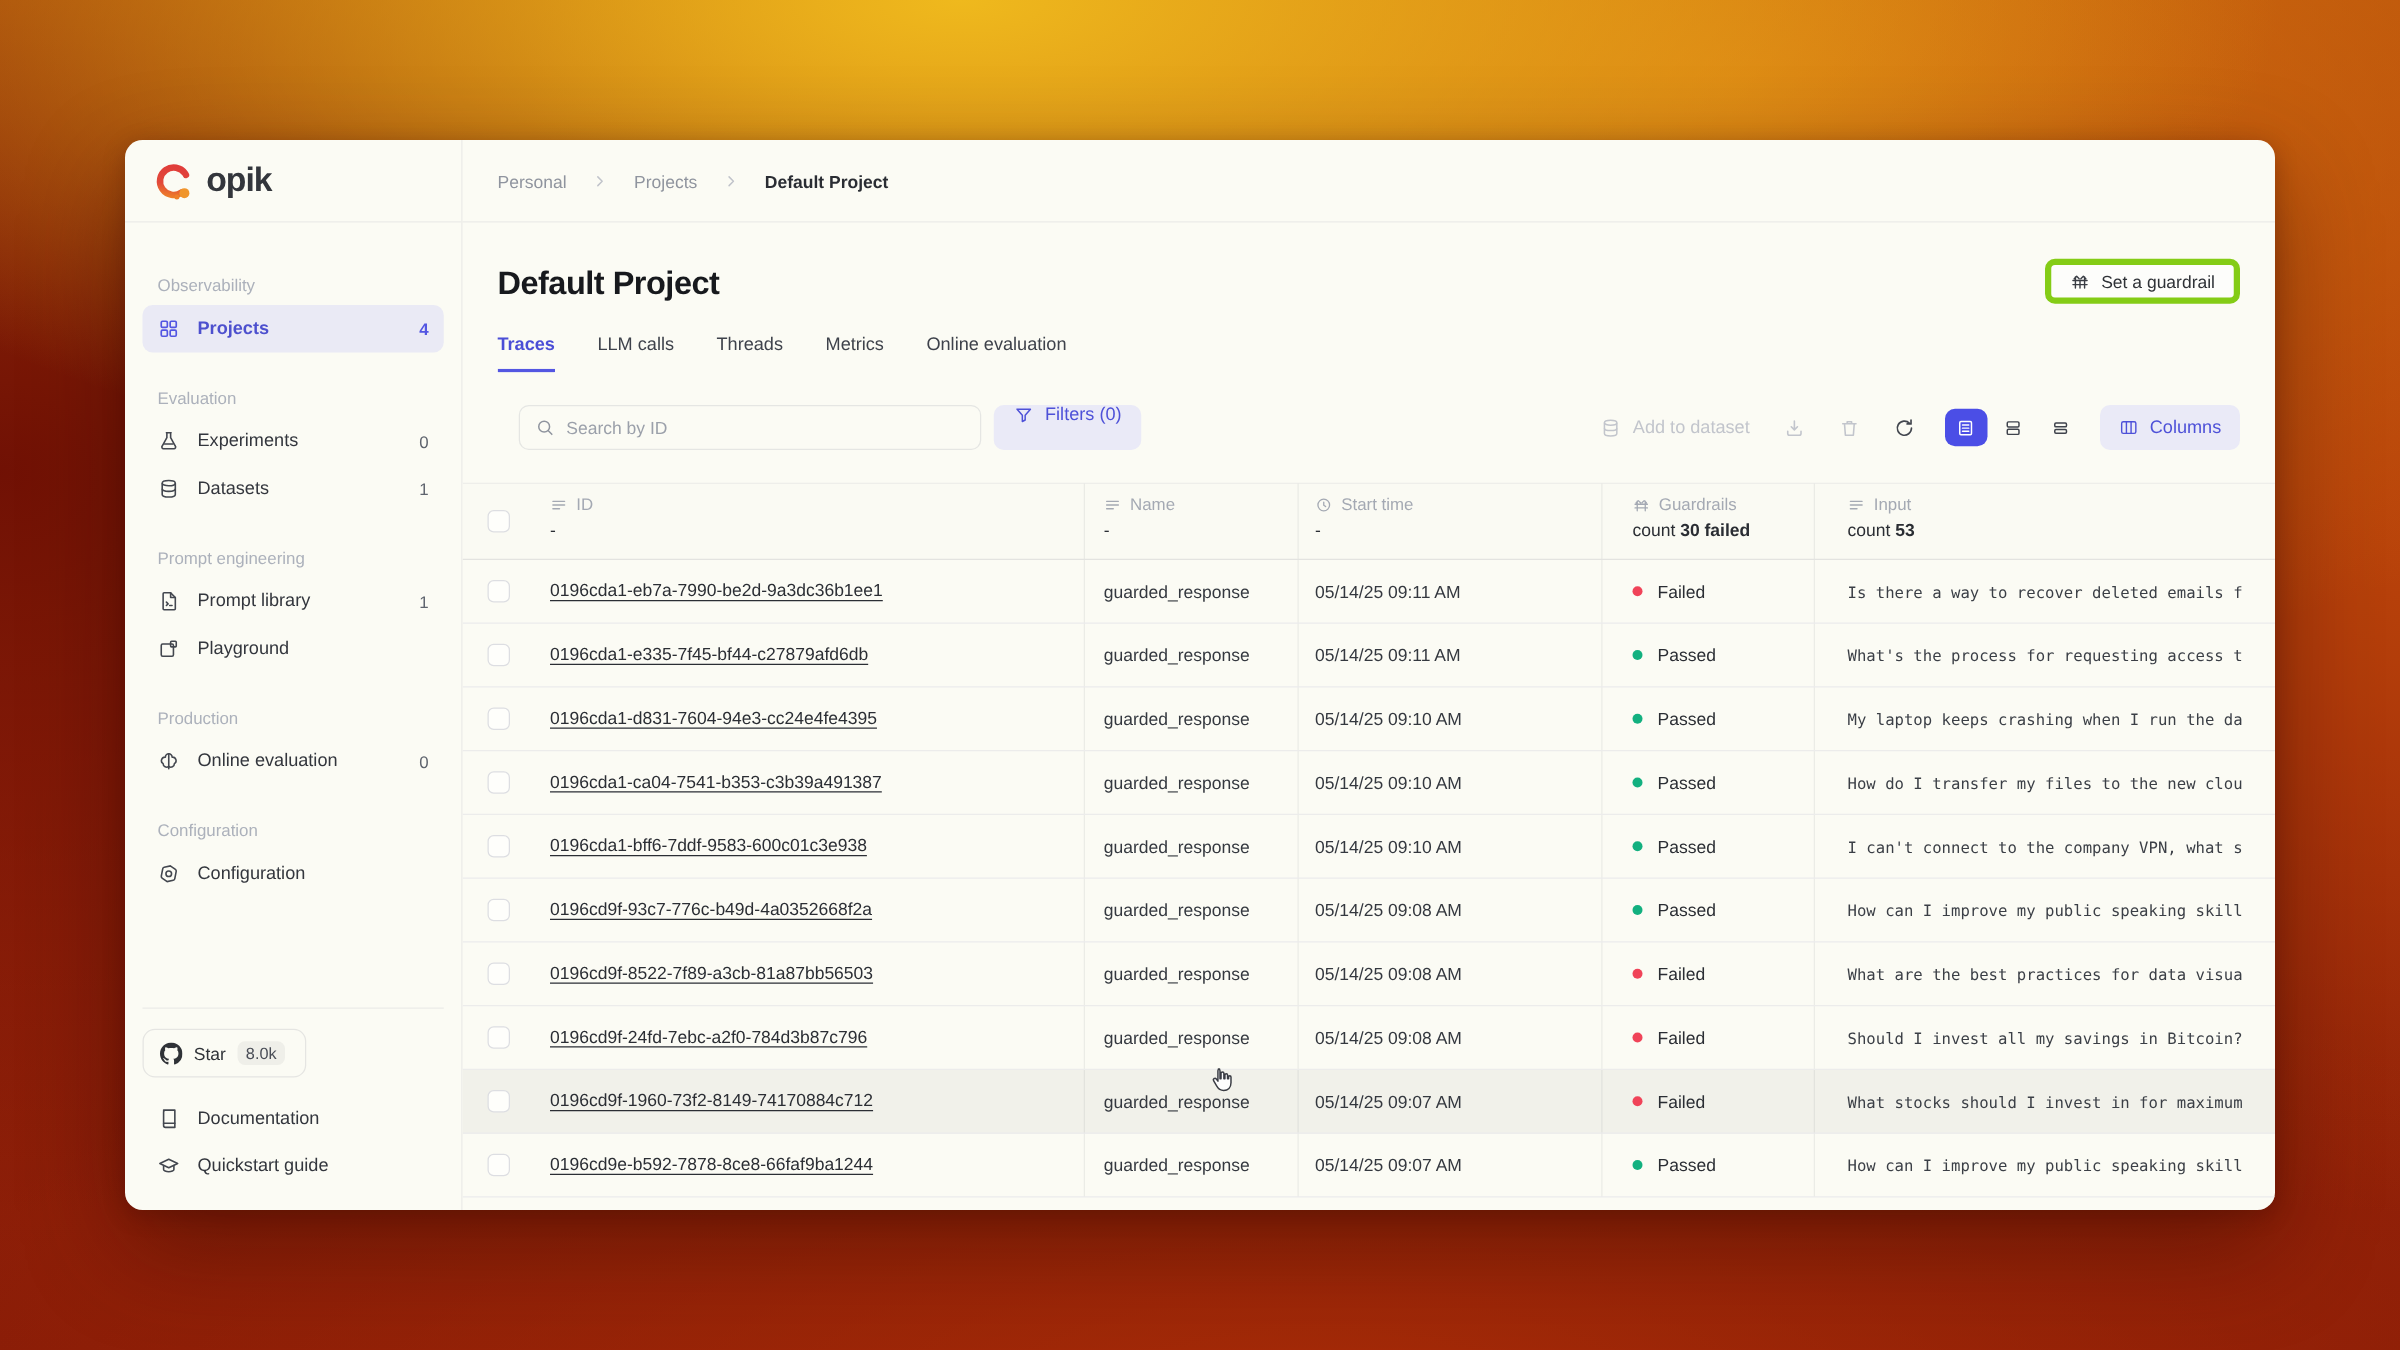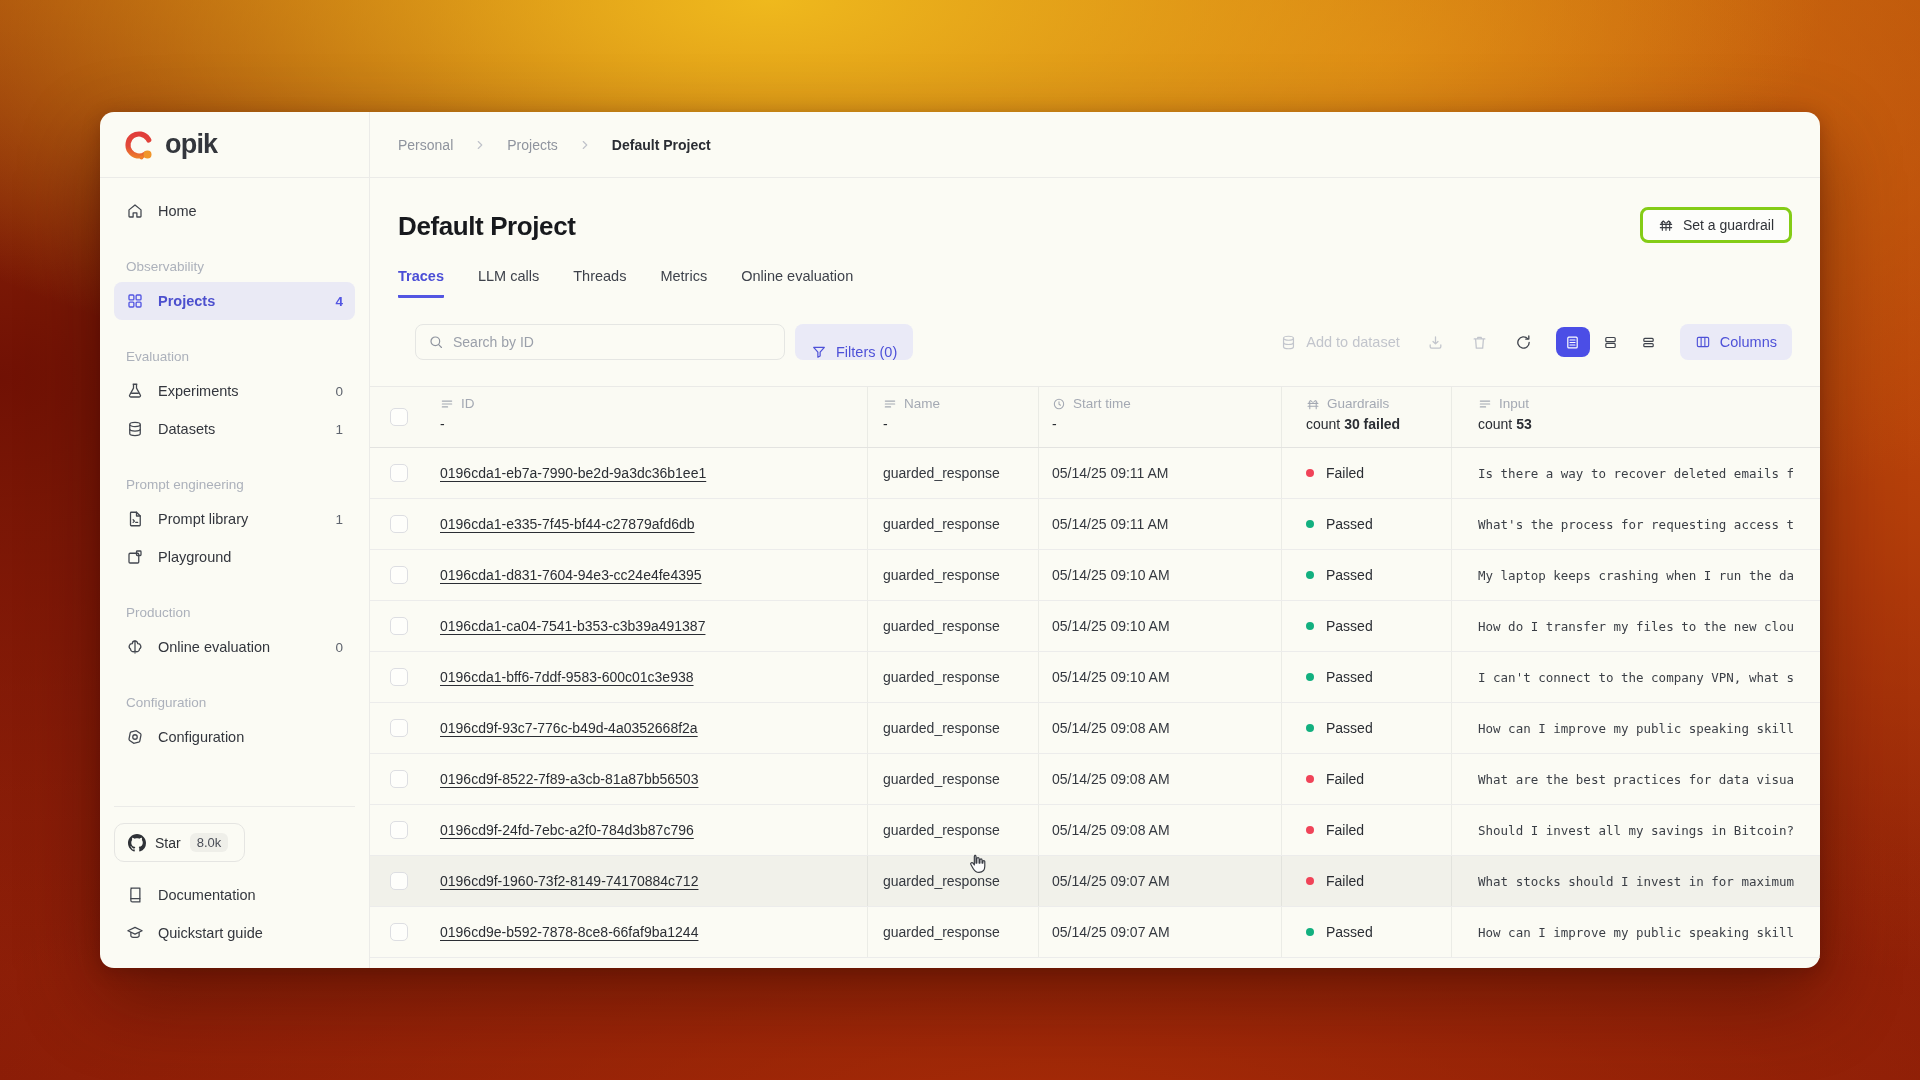--- a/index.html
+++ b/index.html
@@ -44,32 +44,32 @@
   .footer-links { margin-top:14px; display:flex; flex-direction:column; }
   
   .main { flex:1; min-width:0; display:flex; flex-direction:column; }
   .breadcrumb-bar { height:66px; flex:0 0 66px; display:flex; align-items:center; padding:0 28px; border-bottom:1px solid #ebebe8; gap:20px; }
   .crumb { font-size:14px; color:#8f949e; cursor:pointer; }
   .crumb.current { color:#2a2d33; font-weight:600; cursor:default; }
   .crumb-sep { width:14px; height:14px; color:#c0c3ca; display:flex; }
   .page { flex:1; min-height:0; display:flex; flex-direction:column; padding-top:30px; }
   .title-row { position:relative; padding:0 28px; height:36px; display:flex; align-items:center; }
   .page-title { font-size:26px; font-weight:700; color:#17191d; letter-spacing:-.4px; }
-  .guardrail-btn { position:absolute; right:28px; top:-1px; display:inline-flex; align-items:center; gap:9px; height:36px; padding:0 15px; background:#fdfdfb; border:3px solid #84cc16; border-radius:8px; font-size:14px; color:#2f3237; font-weight:500; cursor:pointer; }
+  .guardrail-btn { position:absolute; right:28px; top:-1px; display:inline-flex; align-items:center; gap:9px; height:36px; padding:0 15px; background:#fdfdfb; border:5px solid #84cc16; border-radius:8px; font-size:14px; color:#2f3237; font-weight:500; cursor:pointer; }
   .guardrail-btn svg { width:16px; height:16px; color:#3a3d44; }
   .tabs { display:flex; gap:34px; padding:0 28px; margin-top:24px; height:30px; }
   .tab { font-size:14.5px; color:#3e424b; font-weight:500; padding-bottom:12px; cursor:pointer; border-bottom:3px solid transparent; border-radius:1px; }
   .tab.active { color:#4b4ed6; font-weight:600; border-bottom-color:#5356e2; }
   
   .toolbar { display:flex; align-items:center; padding:0 28px; margin-top:26px; height:36px; }
   .search-box { width:370px; height:36px; border:1px solid #e5e6e3; border-radius:8px; display:flex; align-items:center; gap:9px; padding:0 12px; background:transparent;margin-left:17px; }
   .search-box svg { width:16px; height:16px; color:#8f949e; flex:0 0 16px; }
   .search-box input { border:none; outline:none; background:transparent; font-size:14px; color:#2e3138; width:100%; font-family:"Liberation Sans",sans-serif; }
   .search-box input::placeholder { color:#9ba0aa; }
-  .filters-btn { margin-left:10px; height:36px; display:inline-flex; align-items:flex-end; gap:9px; padding:0 16px; background:#eaeaf7; border:none; border-radius:8px; color:#4e51d8; font-size:14.5px; font-weight:500; cursor:pointer; }
+  .filters-btn { margin-left:10px; height:36px; display:inline-flex; align-items:flex-start; gap:9px; padding:0 16px; background:#eaeaf7; border:none; border-radius:8px; color:#4e51d8; font-size:14.5px; font-weight:500; cursor:pointer; }
   .filters-btn svg { width:16px; height:16px; }
   .toolbar-right { margin-left:auto; display:flex; align-items:center; gap:8px; }
   .add-dataset-btn { display:inline-flex; align-items:center; gap:9px; color:#c2c5cc; font-size:14.5px; font-weight:500; background:none; border:none; padding:0 10px; cursor:default; }
   .add-dataset-btn svg { width:17px; height:17px; }
   .icon-btn { width:36px; height:34px; display:inline-flex; align-items:center; justify-content:center; background:none; border:none; border-radius:8px; cursor:pointer; color:#43474f; }
   .icon-btn svg { width:17px; height:17px; }
   .icon-btn.disabled { color:#c2c5cc; cursor:default; }
   .toggle-group { display:flex; align-items:center; gap:4px; margin:0 6px; }
   .toggle { width:34px; height:30px; display:inline-flex; align-items:center; justify-content:center; border:none; background:none; border-radius:8px; color:#3f434c; cursor:pointer; }
   .toggle svg { width:15px; height:15px; }
@@ -122,28 +122,20 @@
           </linearGradient>
             </defs>
           <circle cx="17" cy="17" r="11" fill="none" stroke="url(#lg)" stroke-width="5.2" stroke-linecap="round" stroke-dasharray="53 16.1" transform="rotate(55 17 17)"></circle>
           <circle cx="25.5" cy="26.5" r="4" fill="#f0952b"></circle>
           <circle cx="19.5" cy="29.5" r="2" fill="#ef7f2a"></circle>
         </svg>
       </span>
       <span class="brand-text">opik</span>
     </div>
     <div class="side-scroll">
-        <div class="nav-item">
-          <span class="nav-icon">
-            <svg viewBox="0 0 24 24" fill="none" stroke="currentColor" stroke-width="1.7" stroke-linecap="round" stroke-linejoin="round">
-              <path d="M4 10.5L12 4l8 6.5V19a1 1 0 0 1-1 1h-4.5v-5.5h-5V20H5a1 1 0 0 1-1-1v-8.5z"></path>
-            </svg>
-          </span>
-          <span class="nav-label">Home</span>
-        </div>
         <div class="section-title">Observability</div>
         <div class="nav-item active">
           <span class="nav-icon">
             <svg viewBox="0 0 24 24" fill="none" stroke="currentColor" stroke-width="1.8">
               <rect x="4" y="4" width="6.5" height="6.5" rx="1.3"></rect>
               <rect x="13.5" y="4" width="6.5" height="6.5" rx="1.3"></rect>
               <rect x="4" y="13.5" width="6.5" height="6.5" rx="1.3"></rect>
               <rect x="13.5" y="13.5" width="6.5" height="6.5" rx="1.3"></rect>
             </svg>
           </span>

